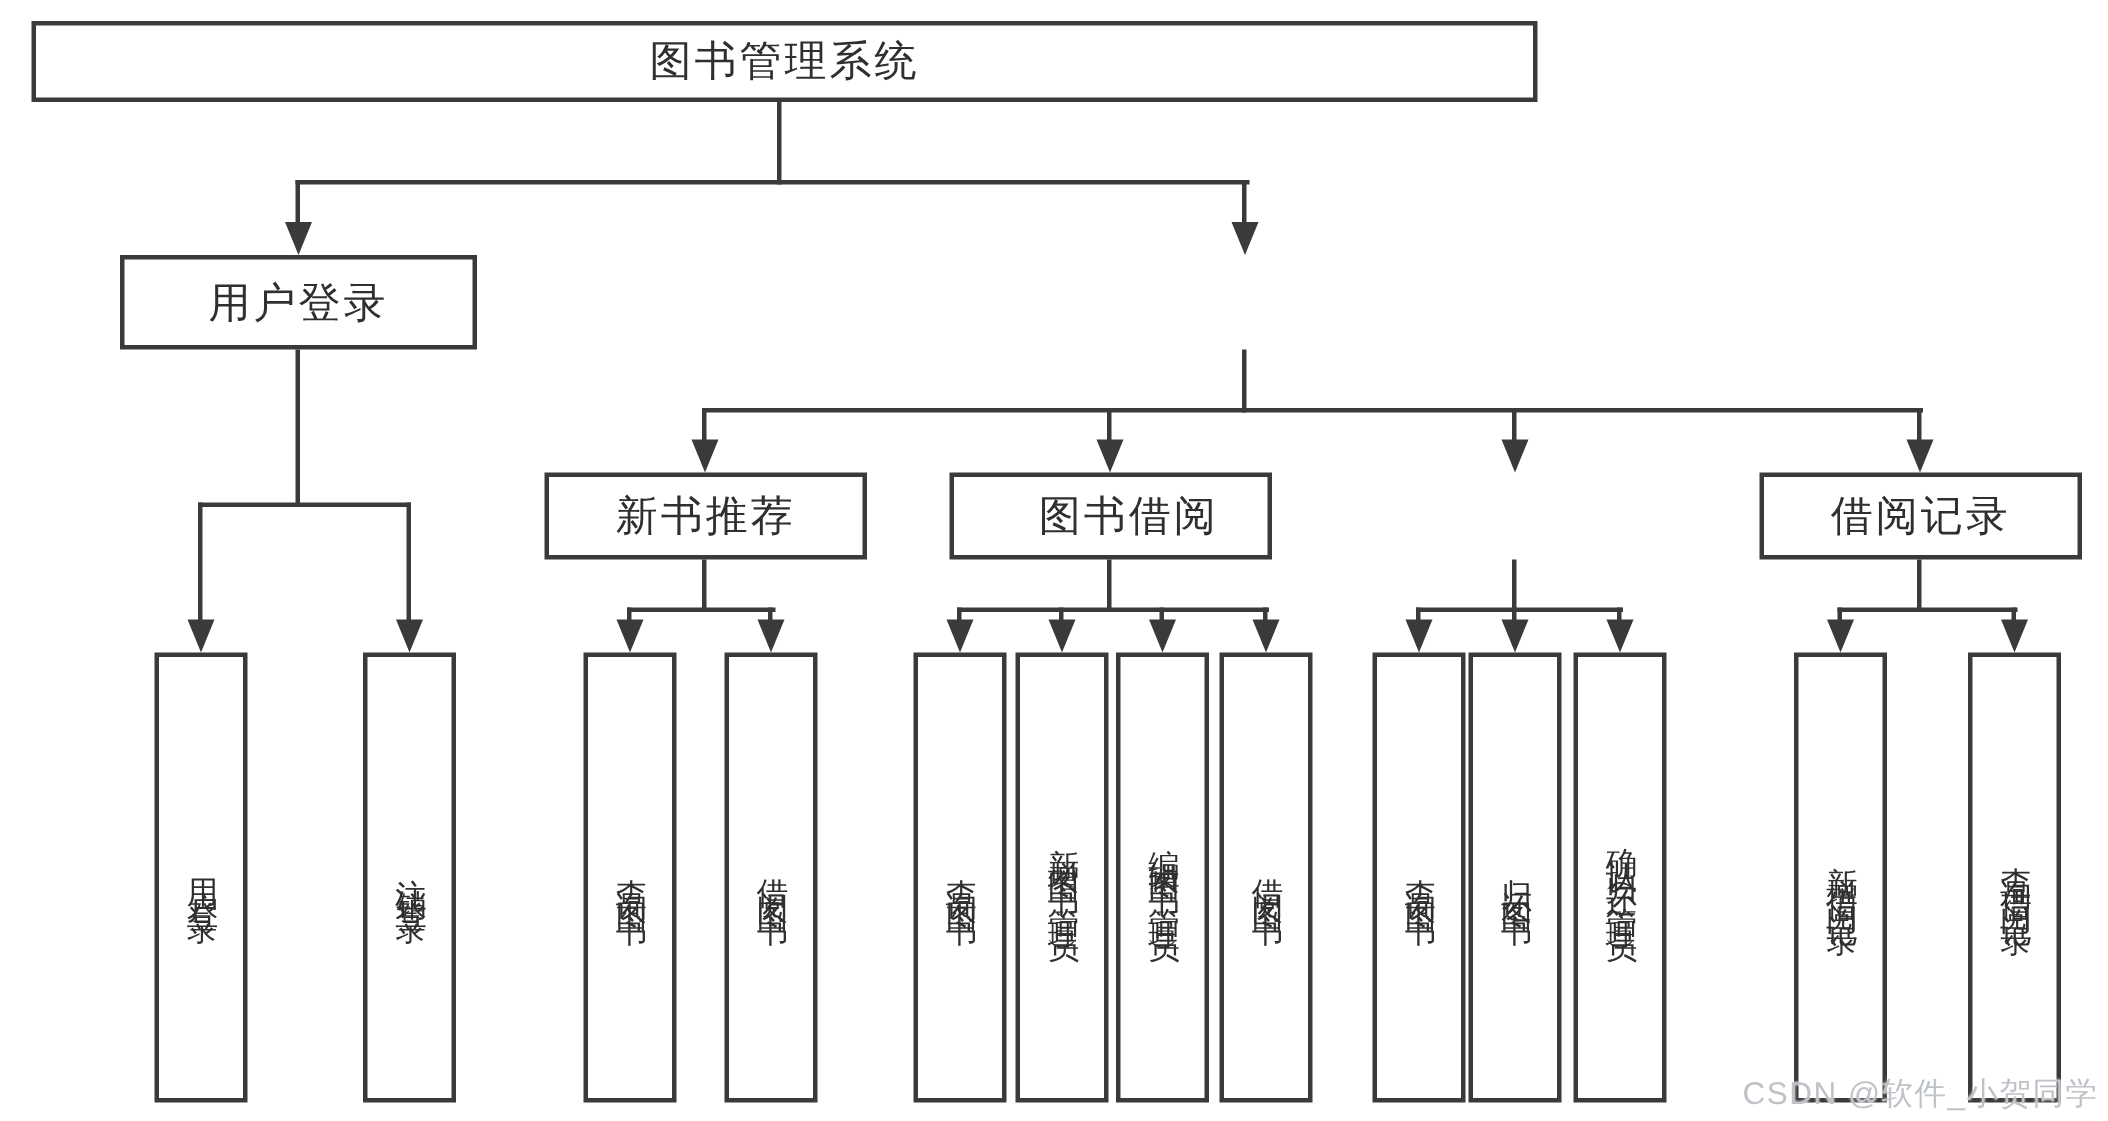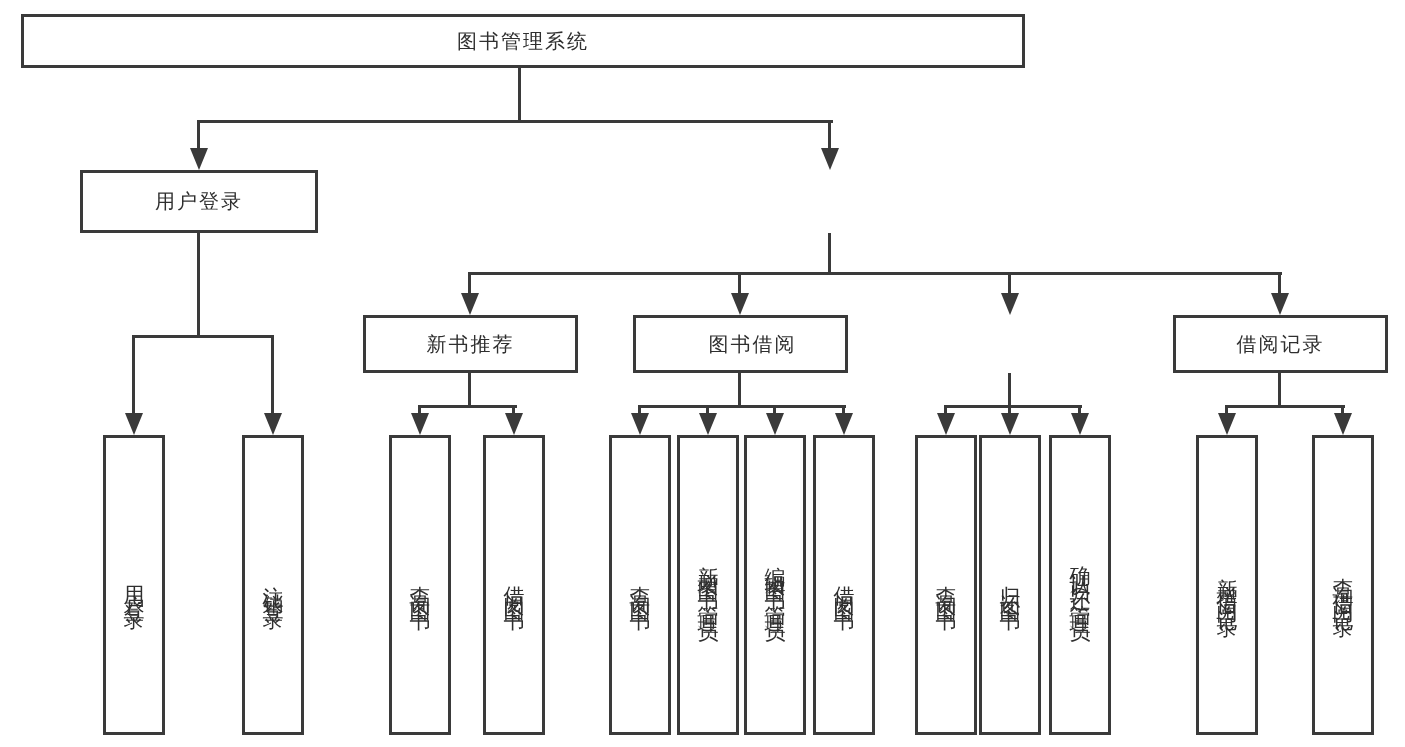--- a/index.html
+++ b/index.html
@@ -4,21 +4,21 @@
 <style>
   html,body { margin:0; padding:0; background:#ffffff; }
   .stage {
     position:relative; width:1405px; height:747px; background:#ffffff;
     font-family:"Liberation Sans", sans-serif; overflow:hidden;
   }
   .box {
     position:absolute; box-sizing:border-box;
     border:3px solid #3a3a3a; background:#ffffff;
     display:flex; align-items:center; justify-content:center;
-    font-size:20px; color:#2f2f2f; letter-spacing:2px;
+    font-size:28px; color:#2f2f2f; letter-spacing:2px;
     text-align:center;
   }
   .vbox {
     writing-mode:vertical-lr; text-orientation:mixed;
     letter-spacing:8px; line-height:1.05; font-size:21px;
     padding:8px 0;
   }
   .vline { position:absolute; width:3px; background:#3a3a3a; }
   .hline { position:absolute; height:3px; background:#3a3a3a; }
   .arrow {
@@ -151,14 +151,15 @@
   <div class="vline" style="left:1078px; top:405px; height:12px;"></div>
   <div class="arrow" style="left:1071px; top:413px;"></div>
 
   <div class="vline" style="left:1278px; top:373px; height:35px;"></div>
   <div class="hline" style="left:1225px; top:405px; width:120px;"></div>
   <div class="vline" style="left:1225px; top:405px; height:12px;"></div>
   <div class="arrow" style="left:1218px; top:413px;"></div>
   <div class="vline" style="left:1341px; top:405px; height:12px;"></div>
   <div class="arrow" style="left:1334px; top:413px;"></div>
 
+  <div class="watermark">CSDN @软件_小贺同学</div>
 
 </div>
 
 </body></html>

